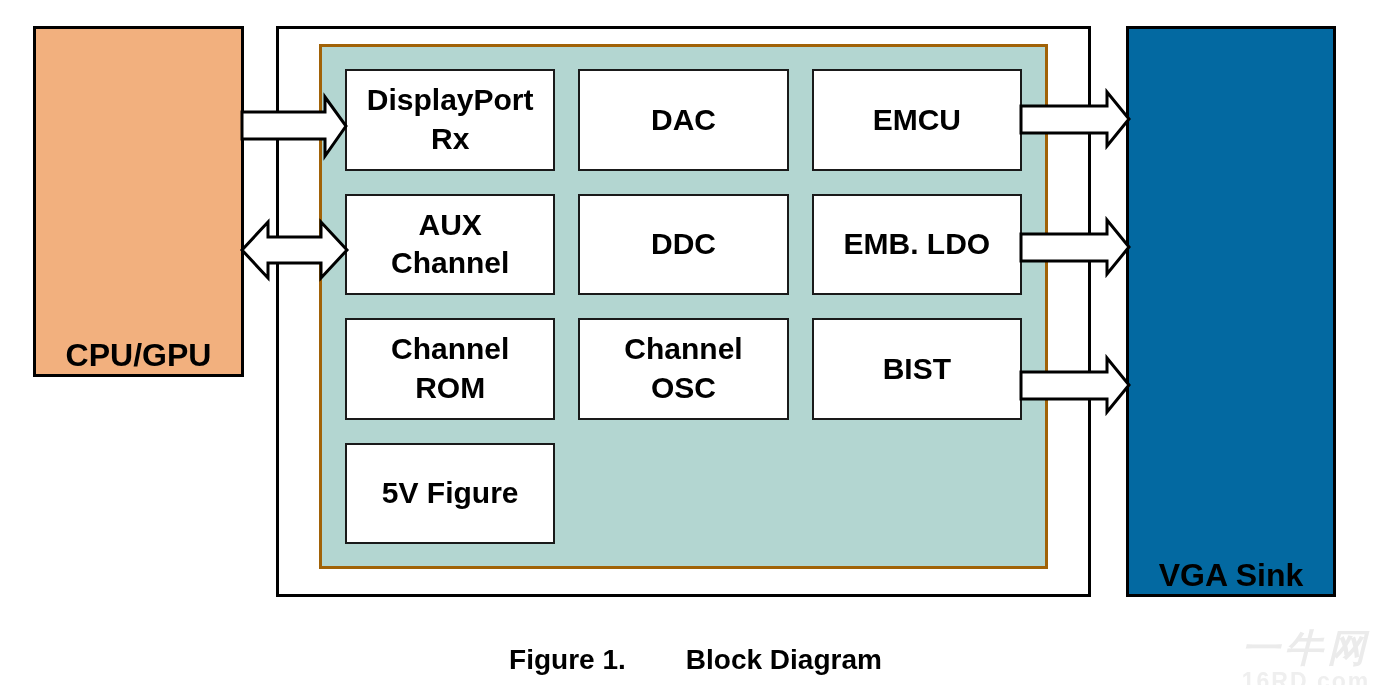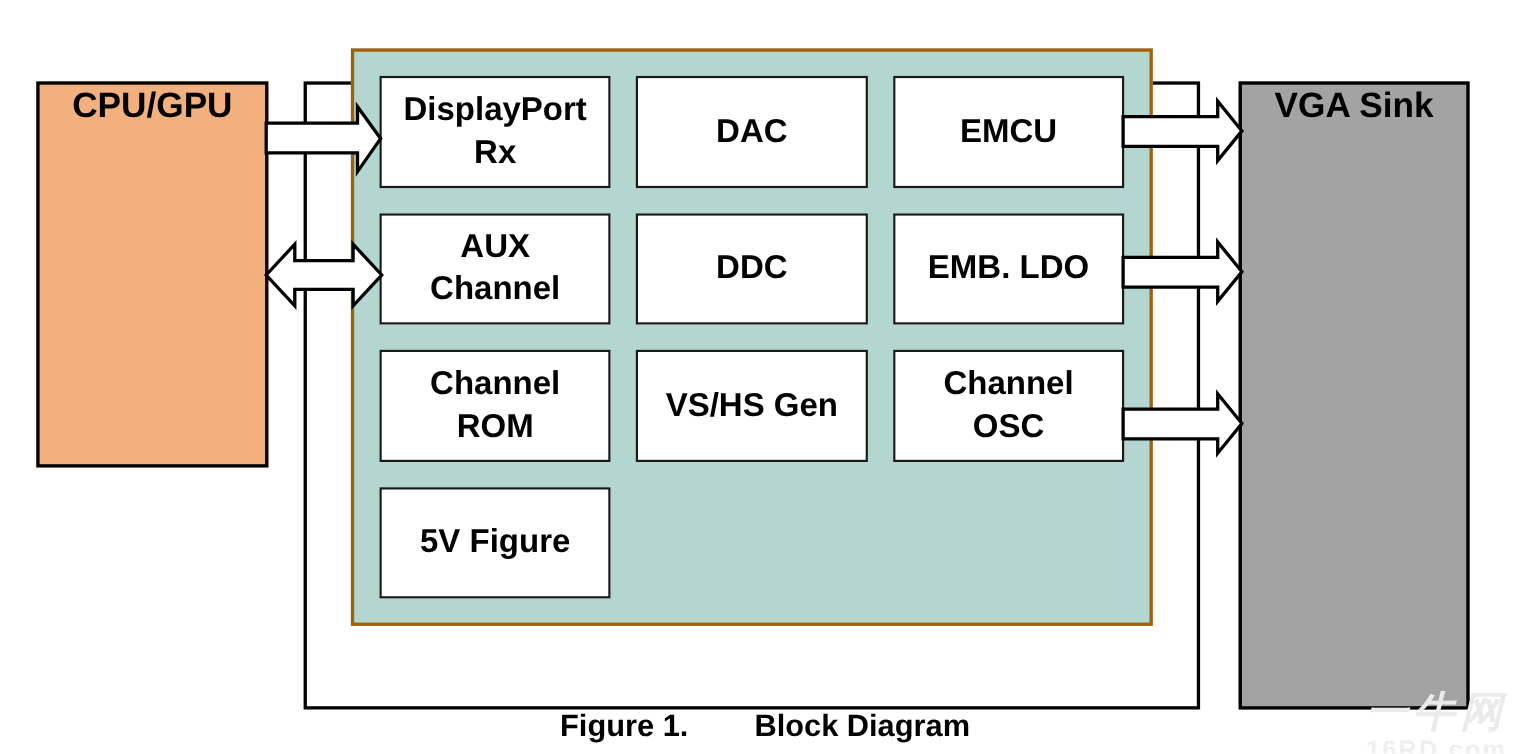--- a/index.html
+++ b/index.html
@@ -14,24 +14,23 @@
     background: #ffffff;
     overflow: hidden;
     font-family: "Liberation Sans", sans-serif;
     font-weight: bold;
     color: #000000;
   }
   .box {
     position: absolute;
     box-sizing: border-box;
     display: flex;
-    align-items: flex-start;
+    align-items: flex-end;
     justify-content: center;
     text-align: center;
-    margin-top: 48px;
   }
   .cpu {
     left: 33px; top: 26px; width: 211px; height: 351px;
     background: #F2B07E;
     border: 3px solid #000000;
     font-size: 32px;
     z-index: 2;
   }
   .outer {
     left: 276px; top: 26px; width: 815px; height: 571px;
@@ -59,21 +58,21 @@
     display: flex;
     align-items: center;
     justify-content: center;
     text-align: center;
     font-size: 30px;
     line-height: 1.28;
   }
   .blk span { white-space: pre-line; }
   .vga {
     left: 1126px; top: 26px; width: 210px; height: 571px;
-    background: #a3a3a3;
+    background: #0369a1;
     border: 3px solid #000000;
     font-size: 32px;
     z-index: 2;
   }
   .arrows {
     position: absolute;
     left: 0; top: 0;
     z-index: 4;
     pointer-events: none;
   }
@@ -143,25 +142,25 @@
       <span>DDC</span>
     </div>
     <div class="blk">
       <span>EMB. LDO</span>
     </div>
     <div class="blk">
       <span>Channel
 ROM</span>
     </div>
     <div class="blk">
-      <span>VS/HS Gen</span>
+      <span>Channel
+OSC</span>
     </div>
     <div class="blk">
-      <span>Channel
-OSC</span>
+      <span>BIST</span>
     </div>
     <div class="blk">
       <span>5V Figure</span>
     </div>
   </div>
 
   <div class="box vga">
     <span>VGA Sink</span>
   </div>
 

